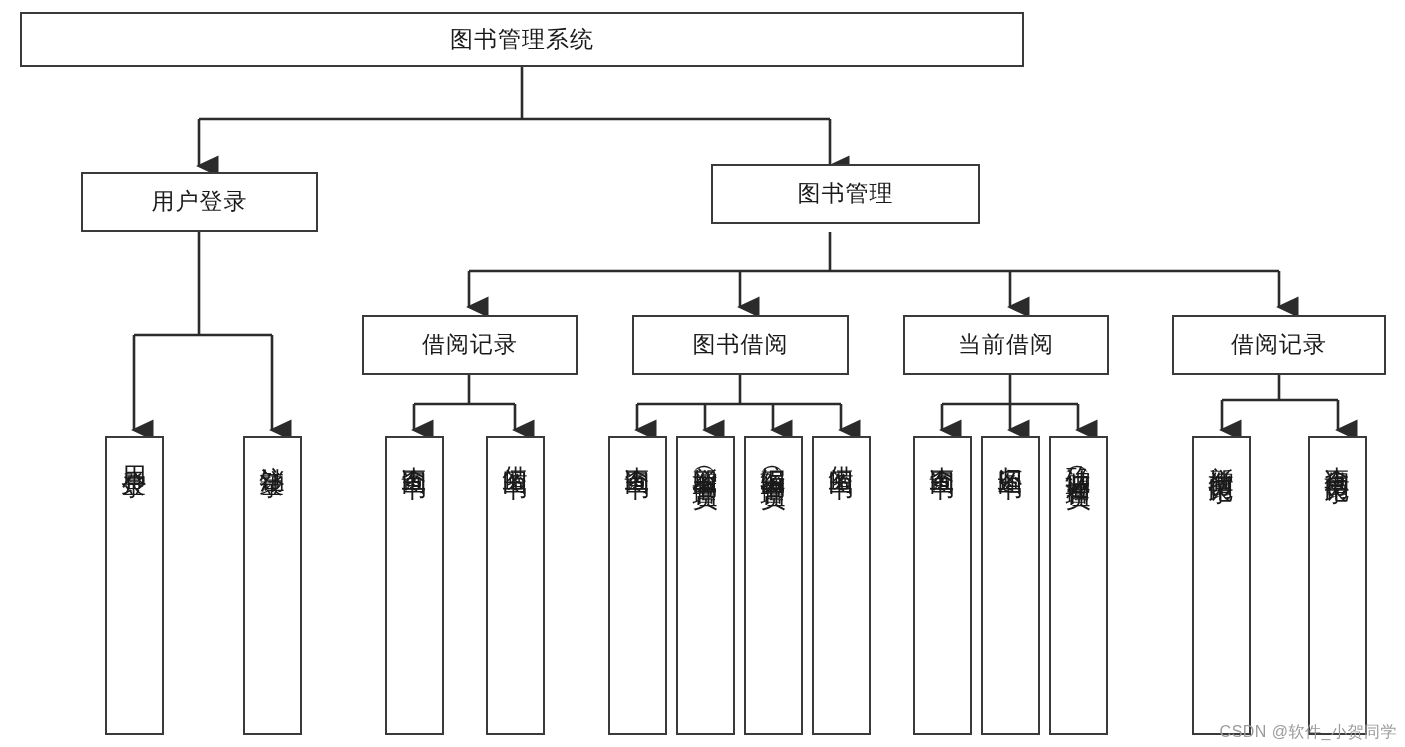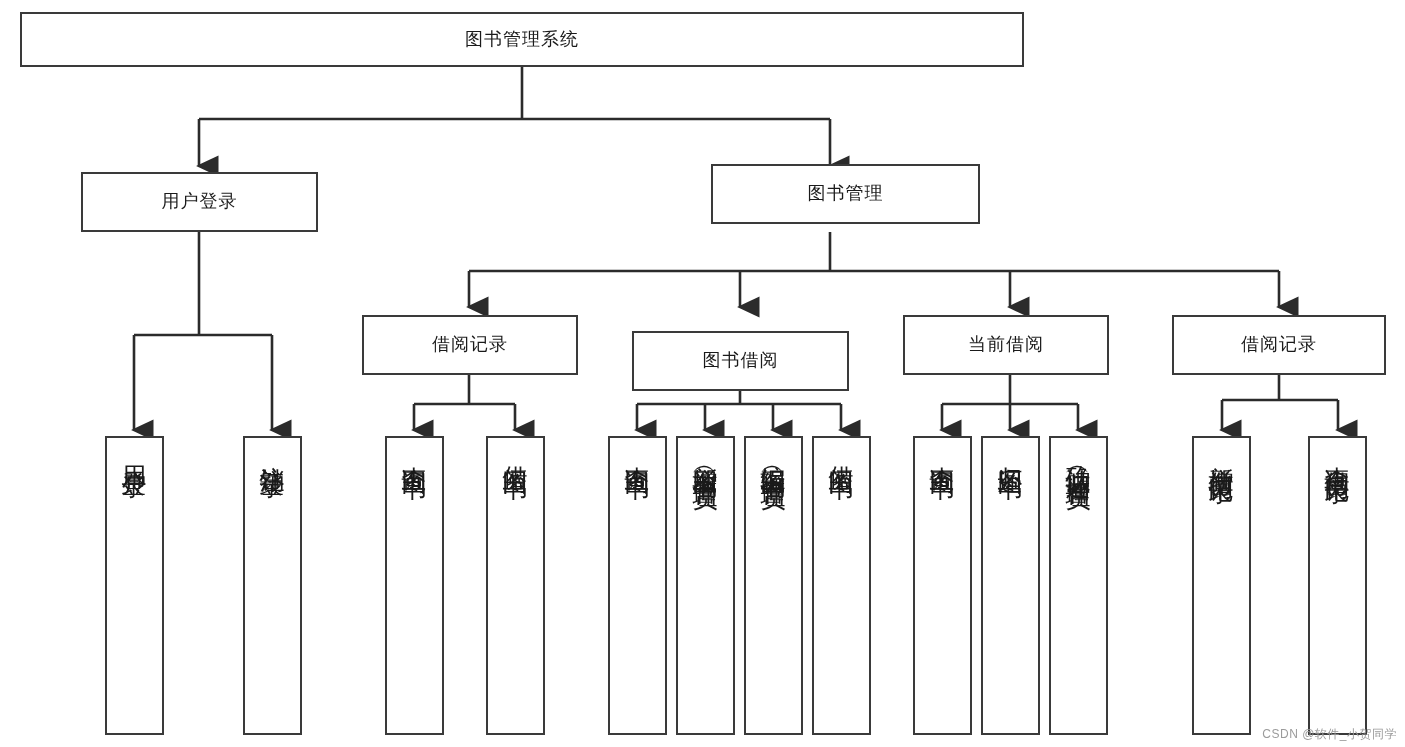--- a/index.html
+++ b/index.html
@@ -30,21 +30,21 @@
     position: absolute;
     box-sizing: border-box;
     background: #ffffff;
     border: 2.5px solid #3a3a3a;
     display: flex;
     align-items: center;
     justify-content: center;
     color: #1a1a1a;
   }
   .node-h {
-    font-size: 18px;
+    font-size: 23px;
     letter-spacing: 1px;
     line-height: 1.2;
     white-space: nowrap;
   }
   .node-v {
     align-items: flex-start;
     padding-top: 8px;
   }
   .vtext {
     writing-mode: vertical-rl;
@@ -52,21 +52,21 @@
     font-size: 25px;
     line-height: 1.12;
     letter-spacing: 3px;
     white-space: nowrap;
     color: #1a1a1a;
   }
   #watermark {
     position: absolute;
     right: 8px;
     bottom: 4px;
-    font-size: 12px;
+    font-size: 16px;
     color: #9b9b9b;
     letter-spacing: 0.5px;
     white-space: nowrap;
     user-select: none;
   }
 </style>
 </head>
 <body>
 
 <div id="canvas">
@@ -128,21 +128,21 @@
   <div class="node node-h" style="left:81px; top:172px; width:237px; height:60px;">
     <span>用户登录</span>
   </div>
   <div class="node node-h" style="left:711px; top:164px; width:269px; height:60px;">
     <span>图书管理</span>
   </div>
 
   <div class="node node-h" style="left:362px; top:315px; width:216px; height:60px;">
     <span>借阅记录</span>
   </div>
-  <div class="node node-h" style="left:632px; top:315px; width:217px; height:60px;margin-top:16px;">
+  <div class="node node-h" style="left:632px; top:315px; width:217px; height:60px;">
     <span>图书借阅</span>
   </div>
   <div class="node node-h" style="left:903px; top:315px; width:206px; height:60px;">
     <span>当前借阅</span>
   </div>
   <div class="node node-h" style="left:1172px; top:315px; width:214px; height:60px;align-items:center;">
     <span>借阅记录</span>
   </div>
 
   <div class="node node-v" style="left:105px; top:436px; width:59px; height:299px;">

